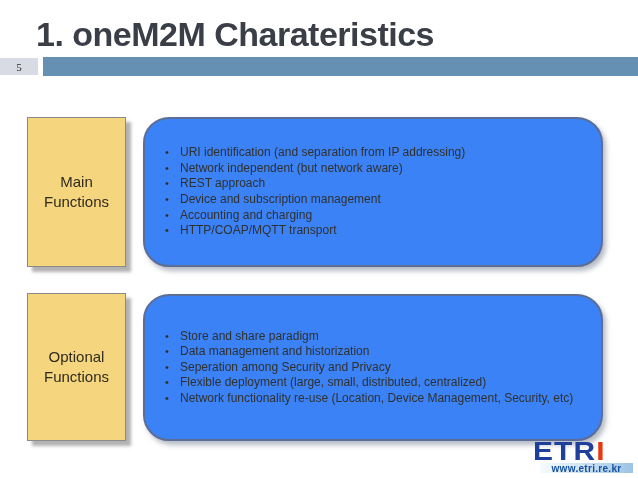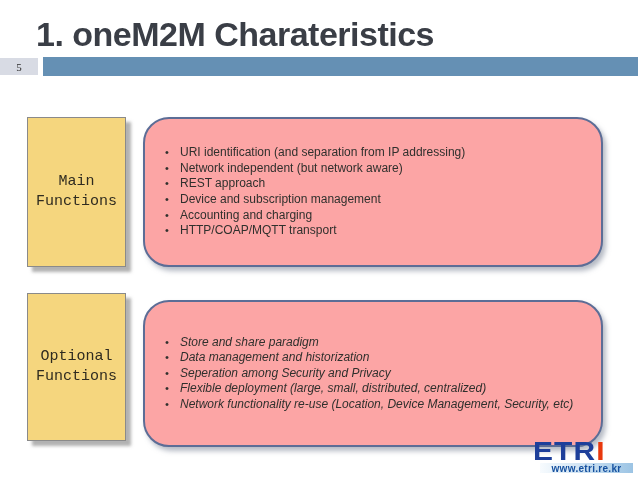--- a/index.html
+++ b/index.html
@@ -28,35 +28,34 @@
   }
   .label-box{
     position:absolute;left:27px;width:97px;
     background:#f5d67e;
     border:1px solid #8a8a8a;
     box-shadow:5px 5px 3px rgba(115,115,115,0.55);
     display:flex;align-items:center;justify-content:center;
     text-align:center;
     font-size:15px;line-height:1.35;color:#2f2b20;
     white-space:pre-line;
-    font-family:Liberation Mono, monospace;
   }
   .label-box.main{top:117px;height:148px;}
   .label-box.optional{top:293px;height:146px;}
   .callout{
     position:absolute;left:143px;width:460px;
-    background:#fca5a5;
+    background:#3b82f6;
     border:2px solid #5c6d96;
     border-radius:26px;
     box-shadow:3px 4px 5px rgba(110,120,140,0.5);
     display:flex;align-items:center;
     box-sizing:border-box;
   }
   .callout.main{top:117px;height:150px;}
-  .callout.optional{top:300px;height:147px;font-style:italic;}
+  .callout.optional{top:294px;height:147px;}
   .callout ul{
     margin:0;padding:0 14px 0 20px;
     list-style:none;
   }
   .callout li{
     position:relative;
     padding-left:15px;
     font-size:12px;line-height:15.6px;color:#30302d;
   }
   .callout li::before{

